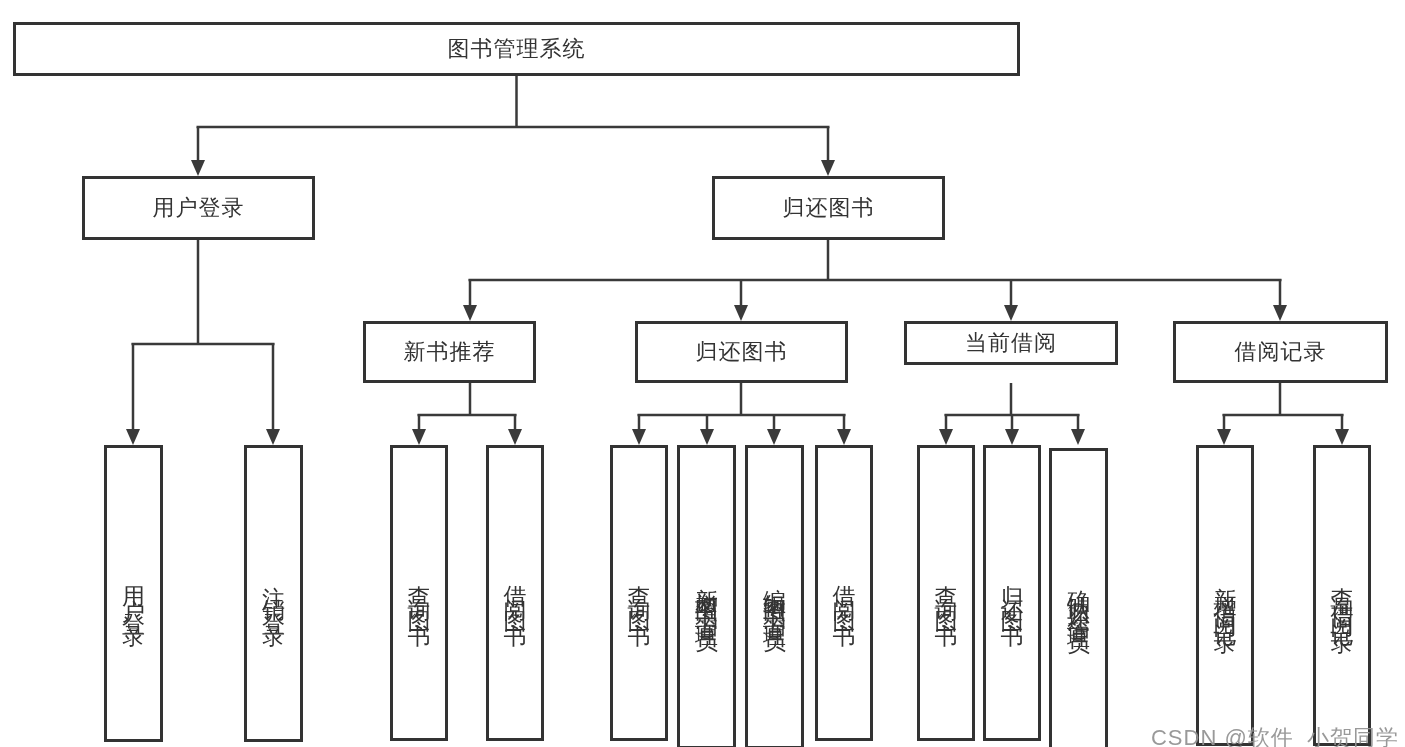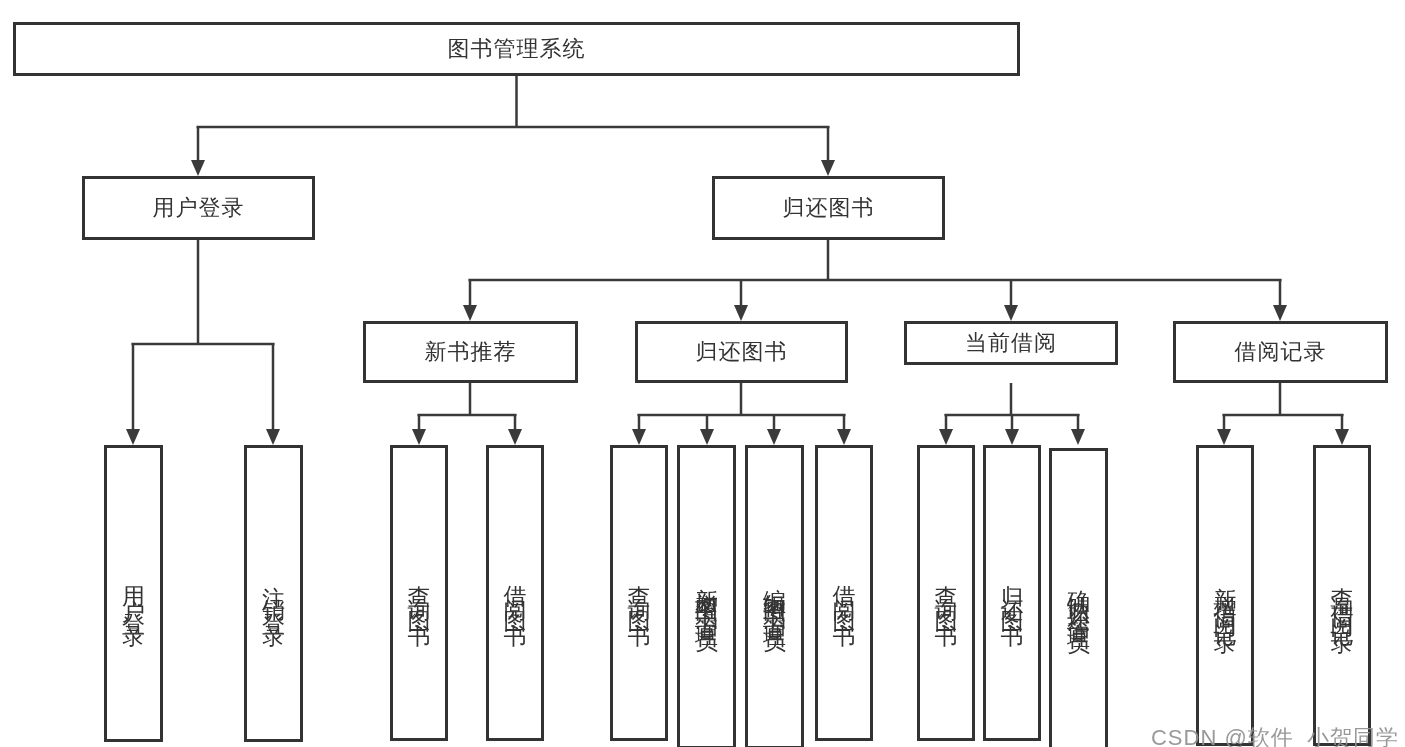--- a/index.html
+++ b/index.html
@@ -135,21 +135,21 @@
     <span>图书管理系统</span>
   </div>
 
   <div class="node node-h" style="left:82px; top:168px; width:233px; height:64px">
     <span>用户登录</span>
   </div>
   <div class="node node-h" style="left:712px; top:168px; width:233px; height:64px">
     <span>归还图书</span>
   </div>
 
-  <div class="node node-h" style="left:363px; top:313px; width:215px; height:62px">
+  <div class="node node-h" style="left:363px; top:313px; width:173px; height:62px">
     <span>新书推荐</span>
   </div>
   <div class="node node-h" style="left:635px; top:313px; width:213px; height:62px">
     <span>归还图书</span>
   </div>
   <div class="node node-h" style="left:904px; top:313px; width:214px; height:44px">
     <span>当前借阅</span>
   </div>
   <div class="node node-h" style="left:1173px; top:313px; width:215px; height:62px">
     <span>借阅记录</span>

